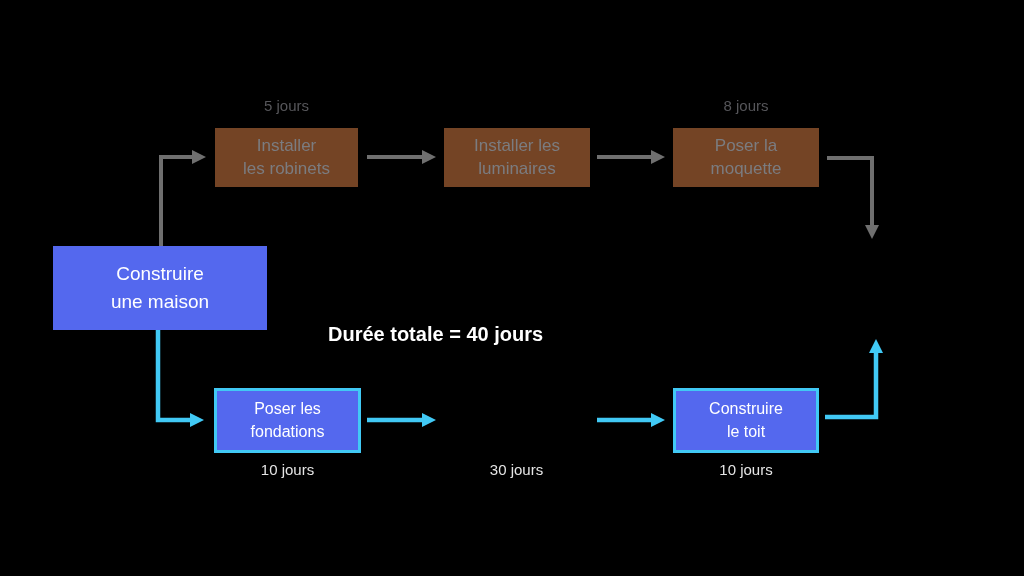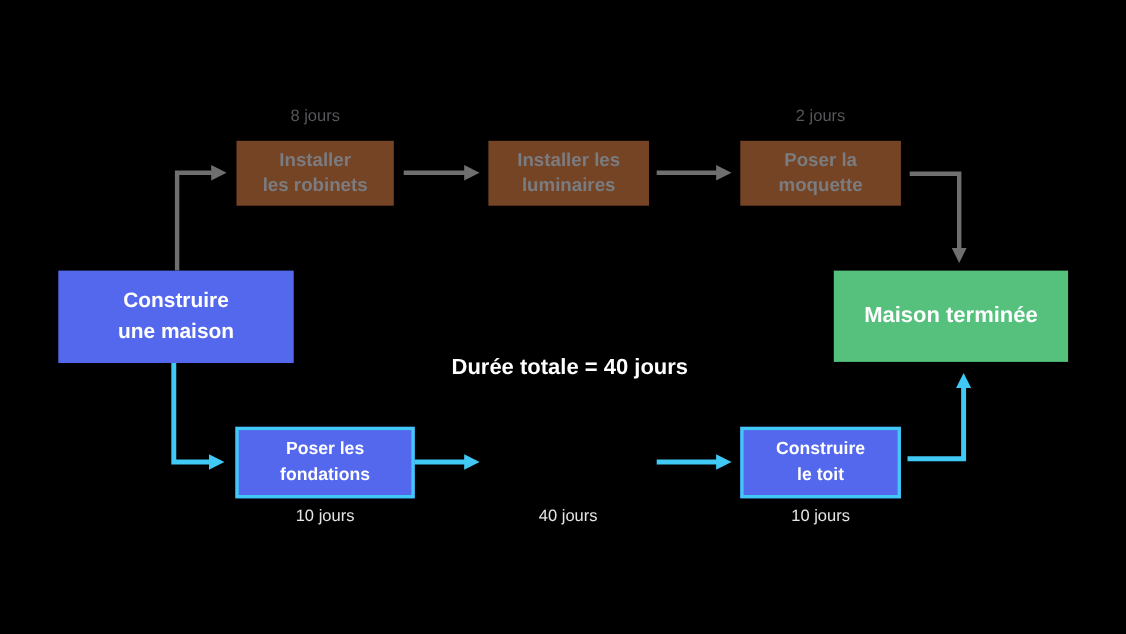--- a/index.html
+++ b/index.html
@@ -13,21 +13,21 @@
   .arrows{position:absolute;left:0;top:0;width:1024px;height:576px;}
   .arrow-gray{stroke:var(--secondary-arrow,#6f6f6f);stroke-width:4;fill:none;}
   .arrow-cyan{stroke:var(--critical-arrow,#41c9f5);stroke-width:4.5;fill:none;}
   .ah-gray{fill:var(--secondary-arrow,#6f6f6f);}
   .ah-cyan{fill:var(--critical-arrow,#41c9f5);}
 
   .node{
     position:absolute;
     display:flex;align-items:center;justify-content:center;
     text-align:center;white-space:pre-line;
-    font-weight:700;box-sizing:border-box;
+    font-weight:400;box-sizing:border-box;
   }
   .node.start{
     left:53px;top:246px;width:214px;height:84px;
     background:var(--primary-node-fill,#5468ee);
     color:var(--node-text,#ffffff);
     font-size:19px;line-height:1.45;
   }
   .node.end{
     left:758px;top:246px;width:213px;height:83px;
     background:var(--end-node-fill,#55c17d);
@@ -49,27 +49,27 @@
   }
   .duration{
     position:absolute;text-align:center;font-size:15px;font-weight:400;
   }
   .duration.top{top:97px;color:var(--secondary-duration-text,#56565a);}
   .duration.bottom{top:461px;color:var(--critical-duration-text,#e5e5e5);text-align:center;}
 
   .col1{left:215px;width:143px;}
   .col2{left:444px;width:146px;}
   .col3{left:673px;width:146px;}
-  .col1b{left:214px;width:163px;}
+  .col1b{left:214px;width:147px;}
   .col2b{left:443px;width:147px;}
   .col3b{left:673px;width:146px;}
 
   .summary{
     position:absolute;left:328px;top:323px;width:380px;
-    text-align:center;color:var(--node-text,#ffffff);
+    text-align:left;color:var(--node-text,#ffffff);
     font-size:20px;font-weight:700;
   }
   .logo{
     position:absolute;left:18px;top:530px;
     color:var(--node-text,#ffffff);
     font-size:26px;font-weight:700;letter-spacing:0.5px;
   }
 </style>
 </head>
 <body>
@@ -88,39 +88,38 @@
     <path class="arrow-gray" d="M161 246 L161 157 L194 157" marker-end="url(#ah-gray)"></path>
     <path class="arrow-gray" d="M367 157 L424 157" marker-end="url(#ah-gray)"></path>
     <path class="arrow-gray" d="M597 157 L653 157" marker-end="url(#ah-gray)"></path>
     <path class="arrow-gray" d="M827 158 L872 158 L872 227" marker-end="url(#ah-gray)"></path>
     <path class="arrow-cyan" d="M158 330 L158 420 L192 420" marker-end="url(#ah-cyan)"></path>
     <path class="arrow-cyan" d="M367 420 L424 420" marker-end="url(#ah-cyan)"></path>
     <path class="arrow-cyan" d="M597 420 L653 420" marker-end="url(#ah-cyan)"></path>
     <path class="arrow-cyan" d="M825 417 L876 417 L876 351" marker-end="url(#ah-cyan)"></path>
   </svg>
 
-  <div class="duration top col1">8 jours</div>
-  <div class="duration top col3">2 jours</div>
+  <div class="duration top col1">5 jours</div>
+  <div class="duration top col3">8 jours</div>
 
   <div class="node brown col1">Installer
 les robinets</div>
   <div class="node brown col3">Poser la
 moquette</div>
   <div class="node brown col2">Installer les
 luminaires</div>
 
   <div class="node start">Construire
 une maison</div>
-  <div class="node end">Maison terminée</div>
 
   <div class="summary">Durée totale = 40 jours</div>
 
   <div class="node critical col1b">Poser les
 fondations</div>
   <div class="node critical col3b">Construire
 le toit</div>
 
   <div class="duration bottom col1b">10 jours</div>
-  <div class="duration bottom col2b">40 jours</div>
+  <div class="duration bottom col2b">30 jours</div>
   <div class="duration bottom col3b">10 jours</div>
 
 
 </div>
 
 </body></html>

